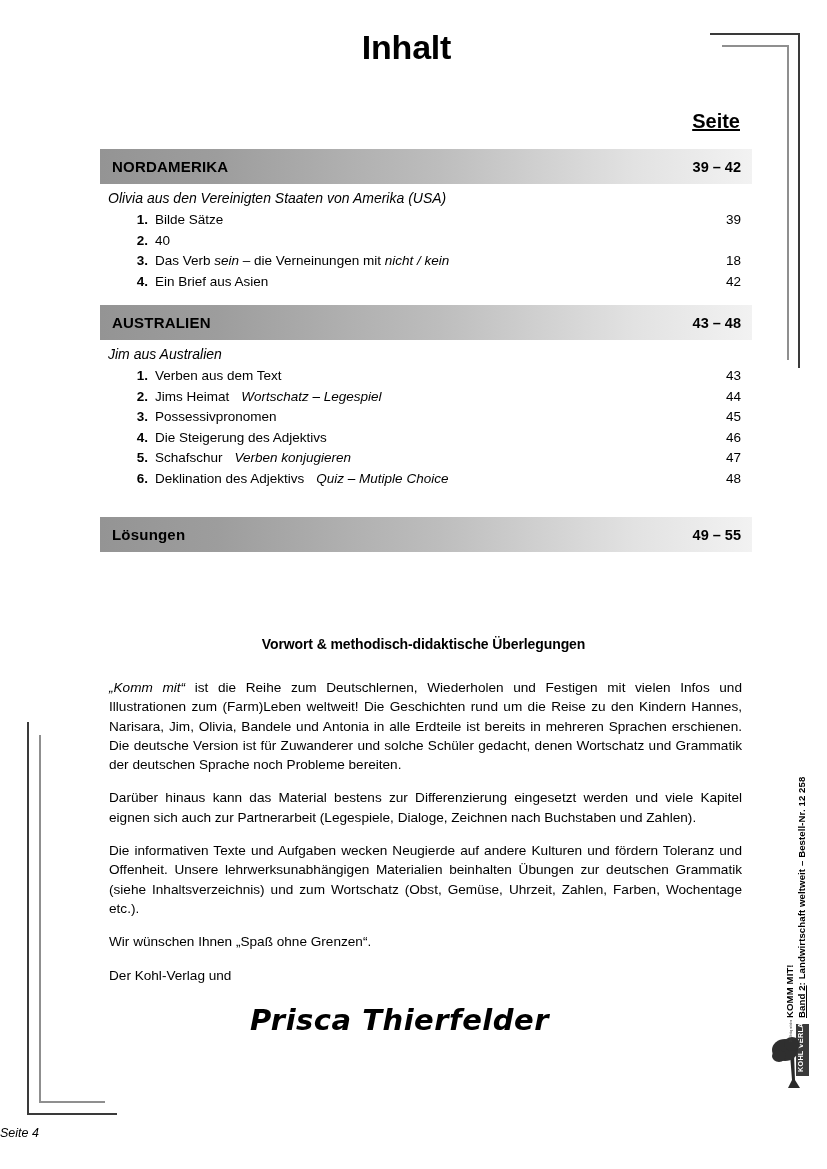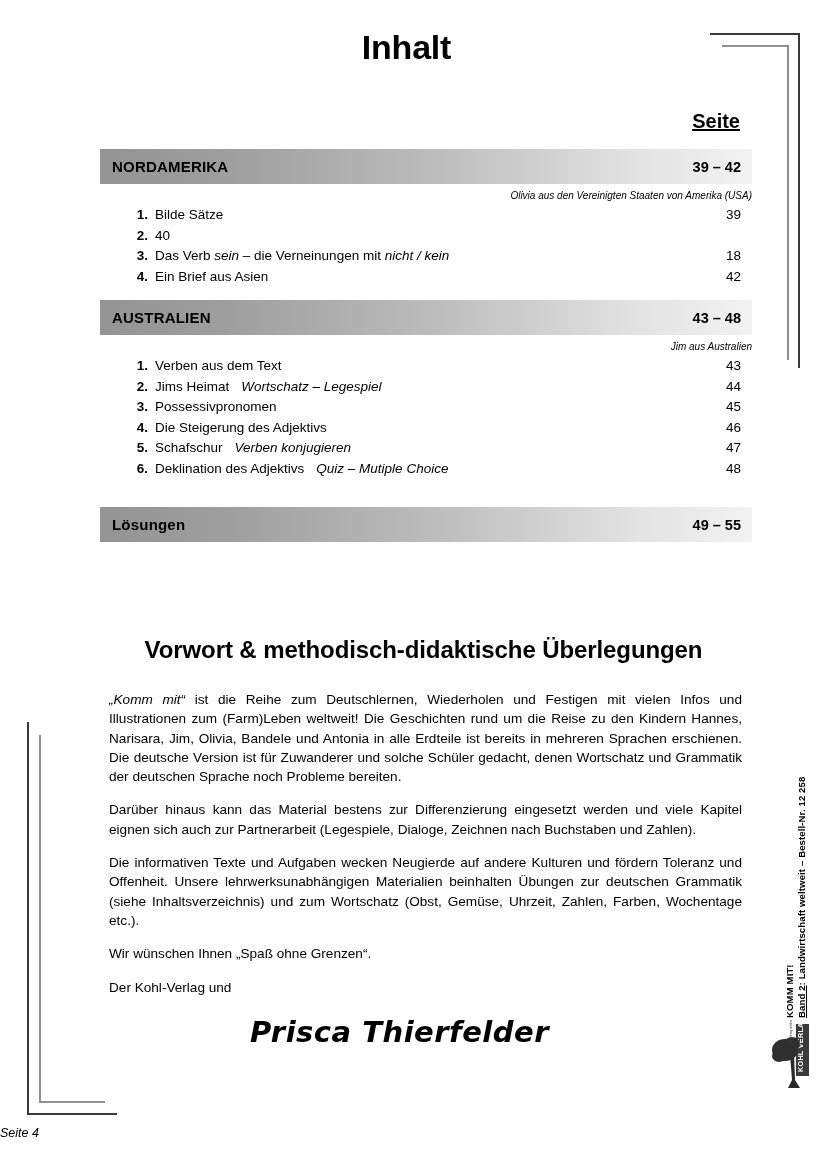--- a/index.html
+++ b/index.html
@@ -72,24 +72,23 @@
   .section-bar .bar-label {
     font-size: 15px;
     font-weight: bold;
     letter-spacing: 0.2px;
   }
   .section-bar .bar-pages {
     font-size: 14.5px;
     font-weight: bold;
   }
   .section-intro {
-    font-size: 10px;
+    font-size: 14px;
     font-style: italic;
     margin: 6px 0 4px 8px;
-    text-align: right;
   }
   .toc-row {
     display: flex;
     align-items: baseline;
     font-size: 13.5px;
     line-height: 20.5px;
     padding-left: 28px;
   }
   .toc-row .num {
     font-weight: bold;
@@ -114,21 +113,21 @@
 
   
   #vorwort {
     position: absolute;
     left: 105px;
     top: 636px;
     width: 637px;
   }
   #vorwort-heading {
     text-align: center;
-    font-size: 24px;
+    font-size: 14px;
     font-weight: bold;
     margin-bottom: 26px;
     letter-spacing: -0.1px;
   }
   .vtext {
     font-size: 13.6px;
     line-height: 19.3px;
     text-align: justify;
     margin: 0 0 14px 0;
     padding-left: 4px;

